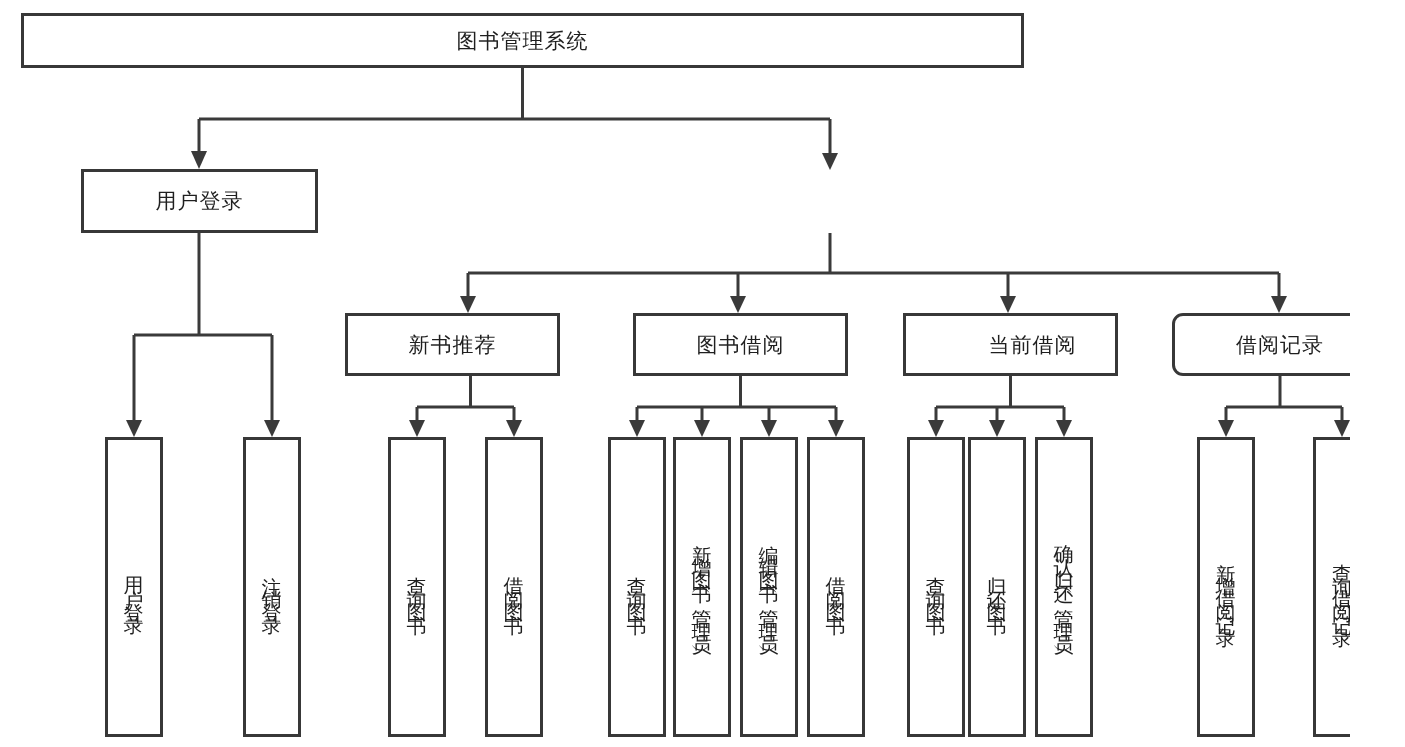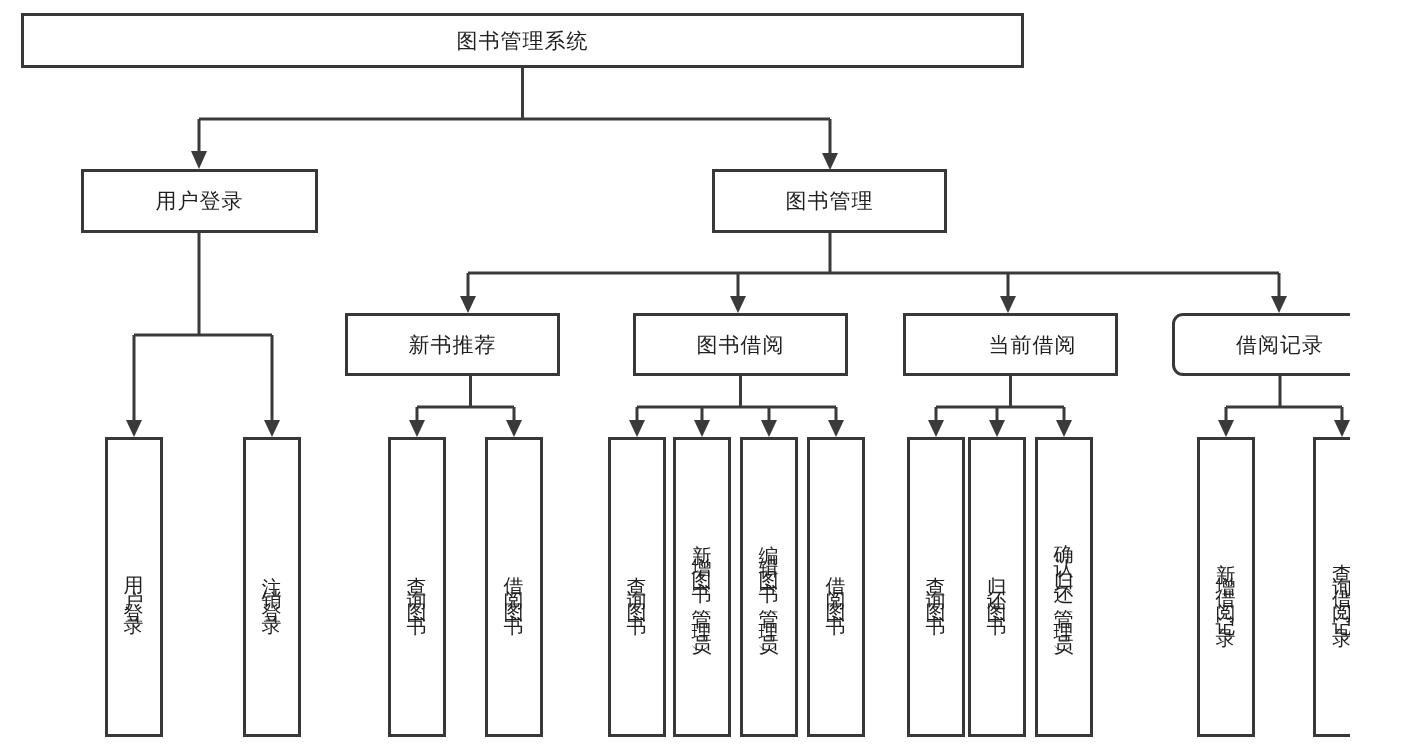--- a/index.html
+++ b/index.html
@@ -120,23 +120,20 @@
     </g>
   </svg>
 
   <div class="node hbox" style="left:21px; top:13px; width:1003px; height:55px;">
     <span>图书管理系统</span>
   </div>
 
   <div class="node hbox" style="left:81px; top:169px; width:237px; height:64px;">
     <span>用户登录</span>
   </div>
-  <div class="node hbox" style="left:712px; top:169px; width:235px; height:64px;">
-    <span>图书管理</span>
-  </div>
 
   <div class="node hbox" style="left:345px; top:313px; width:215px; height:63px;">
     <span>新书推荐</span>
   </div>
   <div class="node hbox" style="left:633px; top:313px; width:215px; height:63px;">
     <span>图书借阅</span>
   </div>
   <div class="node hbox" style="left:903px; top:313px; width:215px; height:63px;padding-left:44px;">
     <span>当前借阅</span>
   </div>

